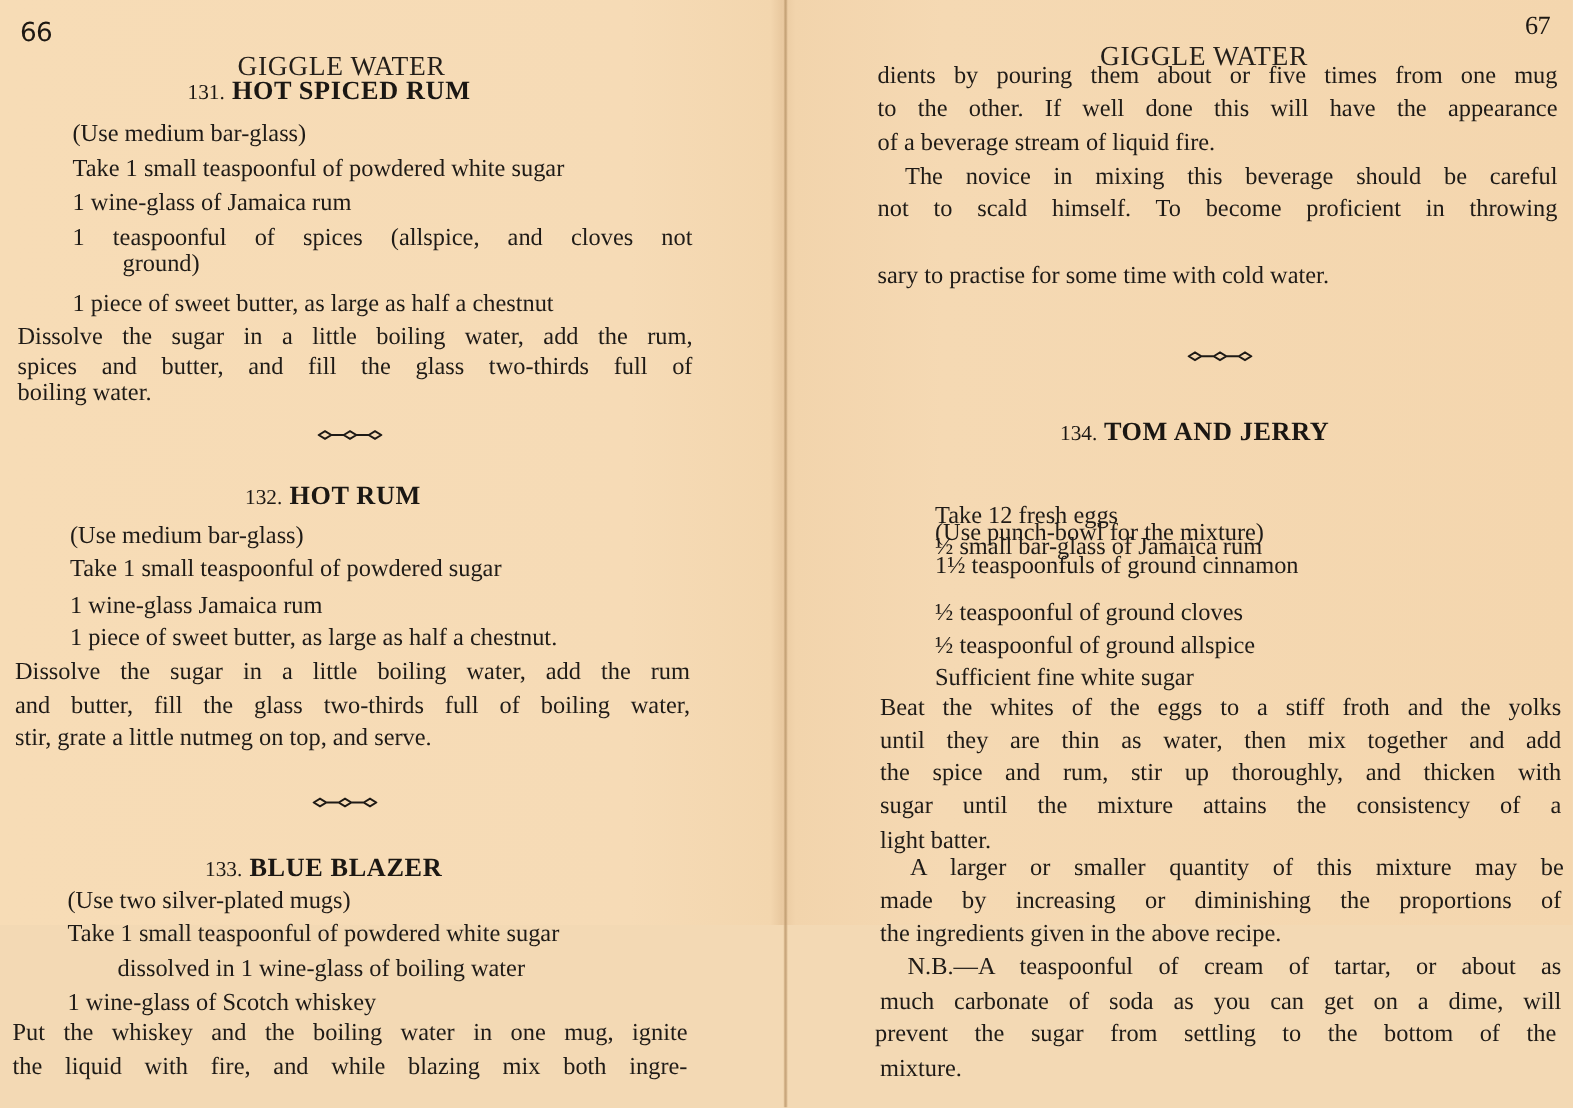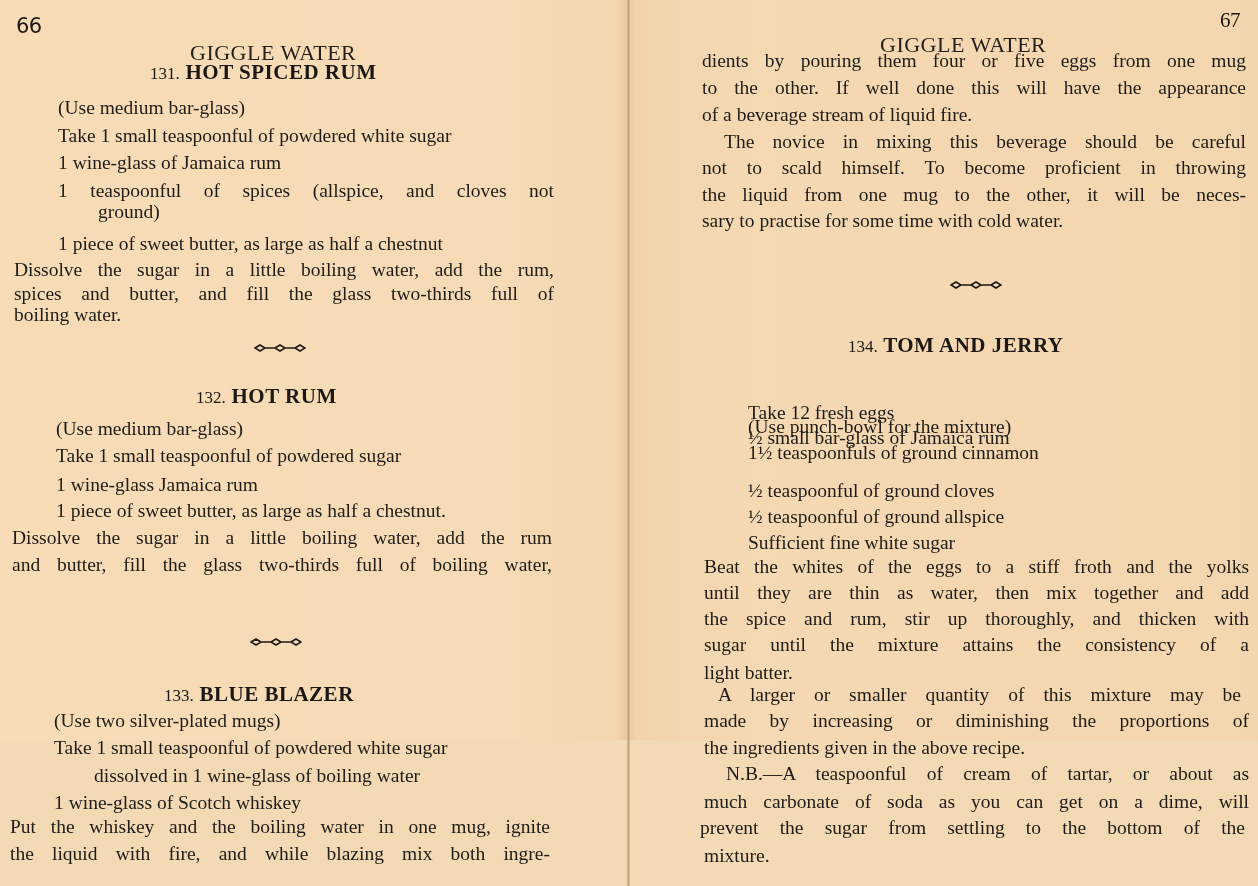--- a/index.html
+++ b/index.html
@@ -78,20 +78,21 @@
     <div class="title" style="left:196px;top:384px;">
       <span class="num">132.</span>
       <span>HOT RUM</span>
     </div>
     <div class="line" style="left:56px;top:418px;">(Use medium bar-glass)</div>
     <div class="line" style="left:56px;top:445px;">Take 1 small teaspoonful of powdered sugar</div>
     <div class="line" style="left:56px;top:474px;">1 wine-glass Jamaica rum</div>
     <div class="line" style="left:56px;top:500px;">1 piece of sweet butter, as large as half a chestnut.</div>
     <div class="line just" style="left:12px;top:527px;width:540px;">Dissolve the sugar in a little boiling water, add the rum</div>
     <div class="line just" style="left:12px;top:554px;width:540px;">and butter, fill the glass two-thirds full of boiling water,</div>
+    <div class="line" style="left:12px;top:580px;">stir, grate a little nutmeg on top, and serve.</div>
 
     <svg class="ornament" style="left:250px;top:637px;" viewBox="0 0 52 10">
       <path d="M1 5 L6 2 L11 5 L6 8 Z M21 5 L26 2 L31 5 L26 8 Z M41 5 L46 2 L51 5 L46 8 Z M11 5 L21 5 M31 5 L41 5" fill="none" stroke="#1e1a16" stroke-width="1.6"></path>
     </svg>
 
     <div class="title" style="left:164px;top:682px;">
       <span class="num">133.</span>
       <span>BLUE BLAZER</span>
     </div>
     <div class="line" style="left:54px;top:710px;">(Use two silver-plated mugs)</div>
@@ -99,26 +100,25 @@
     <div class="line" style="left:94px;top:765px;">dissolved in 1 wine-glass of boiling water</div>
     <div class="line" style="left:54px;top:792px;">1 wine-glass of Scotch whiskey</div>
     <div class="line just" style="left:10px;top:816px;width:540px;">Put the whiskey and the boiling water in one mug, ignite</div>
     <div class="line just" style="left:10px;top:843px;width:540px;">the liquid with fire, and while blazing mix both ingre-</div>
   </div>
 
   <div class="page right">
     <div class="running-head">GIGGLE WATER</div>
     <div class="folio">67</div>
 
-    <div class="line just" style="left:70px;top:50px;width:544px;">dients by pouring them four or five eggs from one mug</div>
+    <div class="line just" style="left:70px;top:50px;width:544px;">dients by pouring them about or five times from one mug</div>
     <div class="line just" style="left:70px;top:77px;width:544px;">to the other. If well done this will have the appearance</div>
     <div class="line" style="left:70px;top:104px;">of a beverage stream of liquid fire.</div>
     <div class="line just" style="left:92px;top:131px;width:522px;">The novice in mixing this beverage should be careful</div>
     <div class="line just" style="left:70px;top:157px;width:544px;">not to scald himself. To become proficient in throwing</div>
-    <div class="line just" style="left:70px;top:184px;width:544px;">the liquid from one mug to the other, it will be neces-</div>
     <div class="line" style="left:70px;top:210px;">sary to practise for some time with cold water.</div>
 
     <svg class="ornament" style="left:318px;top:280px;" viewBox="0 0 52 10">
       <path d="M1 5 L6 2 L11 5 L6 8 Z M21 5 L26 2 L31 5 L26 8 Z M41 5 L46 2 L51 5 L46 8 Z M11 5 L21 5 M31 5 L41 5" fill="none" stroke="#1e1a16" stroke-width="1.6"></path>
     </svg>
 
     <div class="title" style="left:216px;top:333px;">
       <span class="num">134.</span>
       <span>TOM AND JERRY</span>
     </div>
@@ -127,21 +127,21 @@
     <div class="line" style="left:116px;top:427px;">½ small bar-glass of Jamaica rum</div>
     <div class="line" style="left:116px;top:442px;">1½ teaspoonfuls of ground cinnamon</div>
     <div class="line" style="left:116px;top:480px;">½ teaspoonful of ground cloves</div>
     <div class="line" style="left:116px;top:506px;">½ teaspoonful of ground allspice</div>
     <div class="line" style="left:116px;top:532px;">Sufficient fine white sugar</div>
     <div class="line just" style="left:72px;top:556px;width:545px;">Beat the whites of the eggs to a stiff froth and the yolks</div>
     <div class="line just" style="left:72px;top:582px;width:545px;">until they are thin as water, then mix together and add</div>
     <div class="line just" style="left:72px;top:608px;width:545px;">the spice and rum, stir up thoroughly, and thicken with</div>
     <div class="line just" style="left:72px;top:634px;width:545px;">sugar until the mixture attains the consistency of a</div>
     <div class="line" style="left:72px;top:662px;">light batter.</div>
-    <div class="line just" style="left:86px;top:684px;width:523px;">A larger or smaller quantity of this mixture may be</div>
+    <div class="line just" style="left:96px;top:684px;width:523px;">A larger or smaller quantity of this mixture may be</div>
     <div class="line just" style="left:72px;top:710px;width:545px;">made by increasing or diminishing the proportions of</div>
     <div class="line" style="left:72px;top:737px;">the ingredients given in the above recipe.</div>
     <div class="line just" style="left:94px;top:763px;width:523px;">N.B.—A teaspoonful of cream of tartar, or about as</div>
     <div class="line just" style="left:72px;top:791px;width:545px;">much carbonate of soda as you can get on a dime, will</div>
     <div class="line just" style="left:68px;top:817px;width:545px;">prevent the sugar from settling to the bottom of the</div>
     <div class="line" style="left:72px;top:845px;">mixture.</div>
   </div>
 </div>
 
 </body></html>

